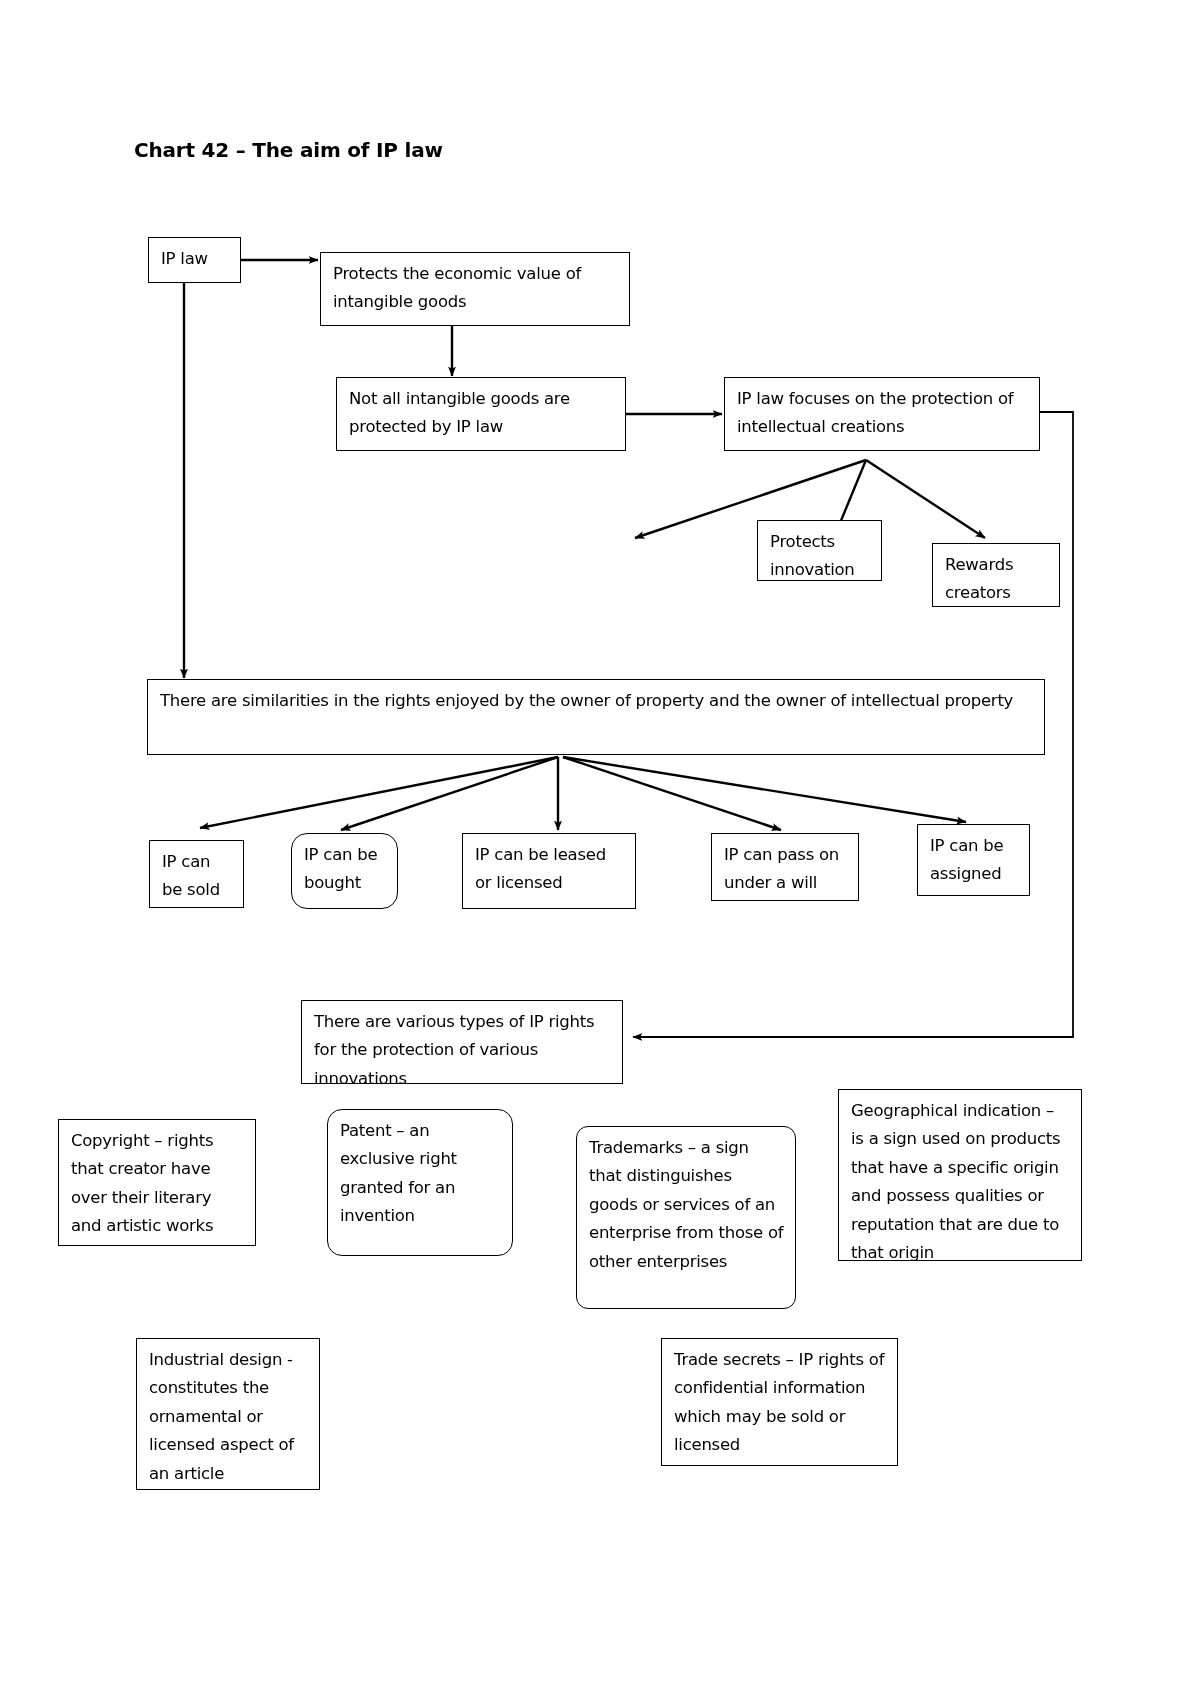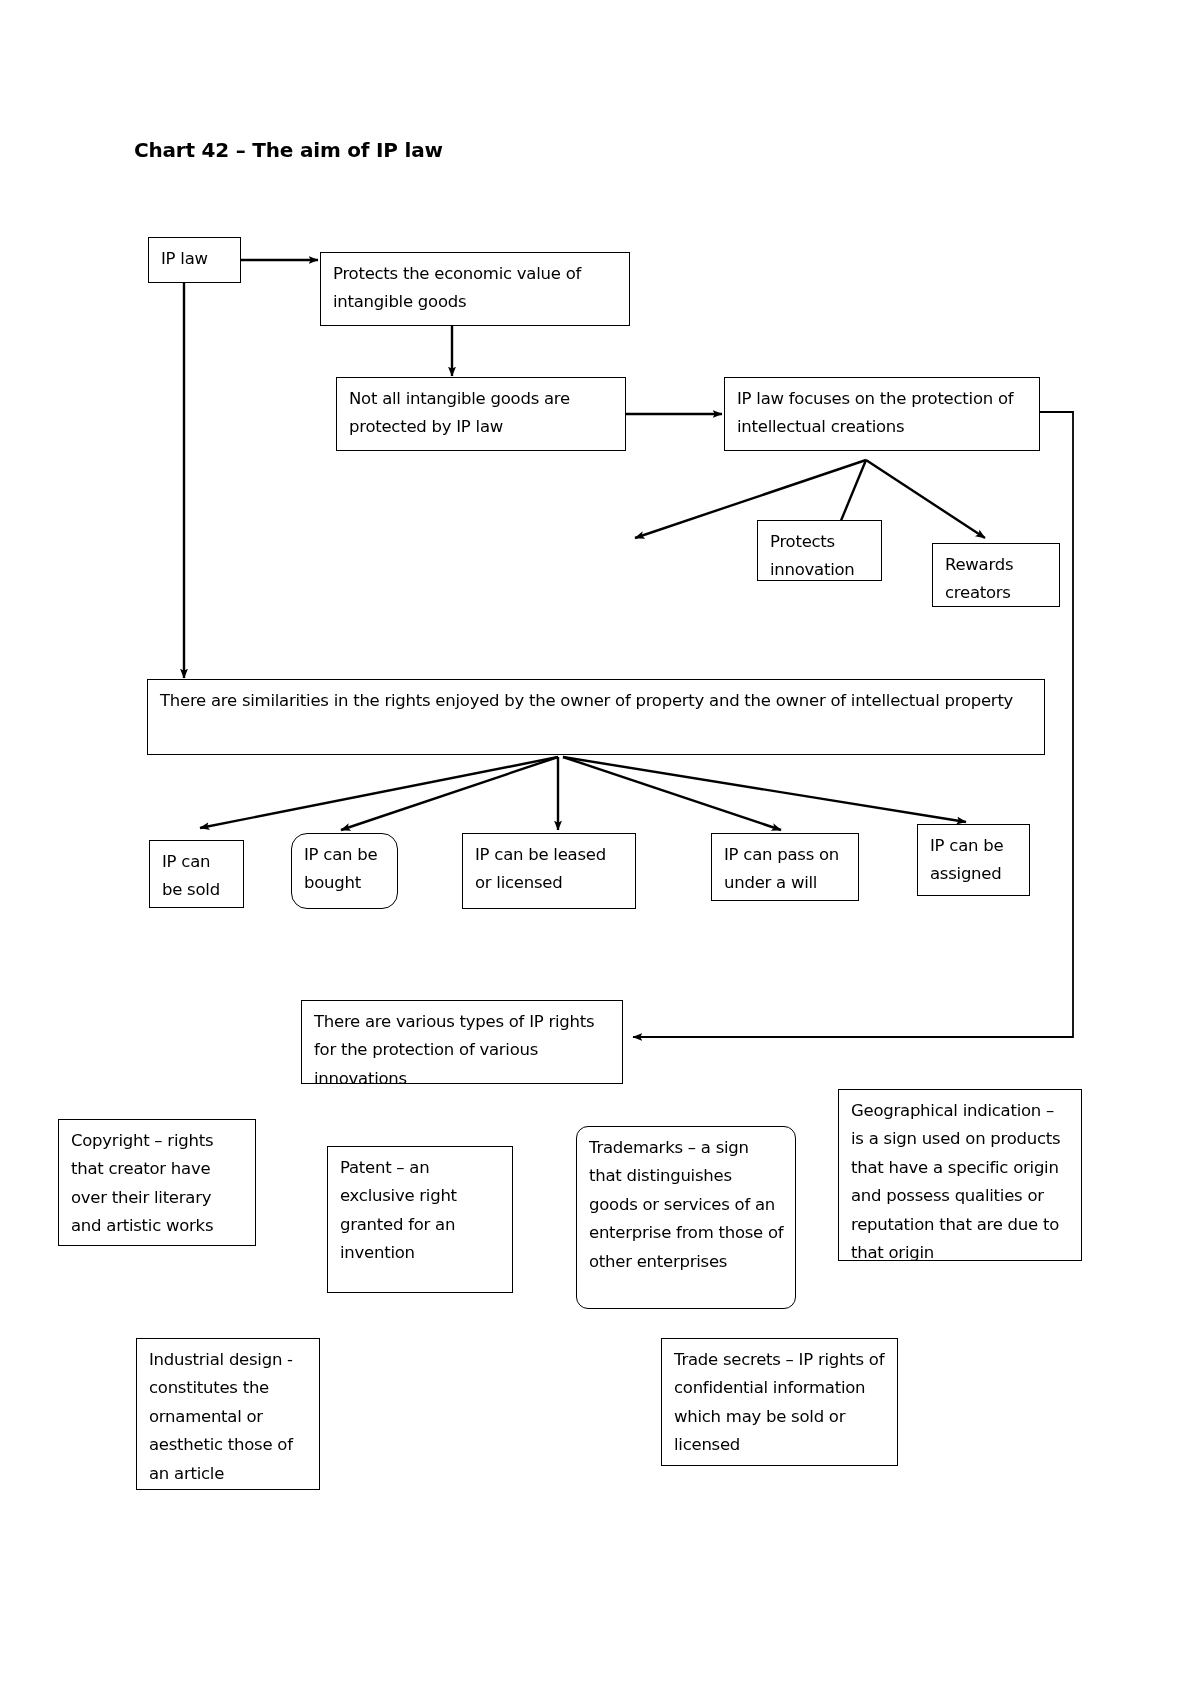--- a/index.html
+++ b/index.html
@@ -97,23 +97,23 @@
   <div class="box" style="left:462px; top:833px; width:174px; height:76px;">IP can be leased or licensed</div>
 
   <div class="box" style="left:711px; top:833px; width:148px; height:68px;">IP can pass on under a will</div>
 
   <div class="box" style="left:917px; top:824px; width:113px; height:72px;">IP can be assigned</div>
 
   <div class="box" style="left:301px; top:1000px; width:322px; height:84px;">There are various types of IP rights for the protection of various innovations</div>
 
   <div class="box" style="left:58px; top:1119px; width:198px; height:127px;">Copyright – rights that creator have over their literary and artistic works</div>
 
-  <div class="box" style="left:327px; top:1146px; width:186px; height:147px;">Patent – an exclusive right granted for an invention</div>
+  <div class="box" style="left:327px; top:1109px; width:186px; height:147px;border-radius:15px;">Patent – an exclusive right granted for an invention</div>
 
   <div class="box" style="left:576px; top:1126px; width:220px; height:183px;border-radius:12px;">Trademarks – a sign that distinguishes goods or services of an enterprise from those of other enterprises</div>
 
   <div class="box" style="left:838px; top:1089px; width:244px; height:172px;">Geographical indication – is a sign used on products that have a specific origin and possess qualities or reputation that are due to that origin</div>
 
-  <div class="box" style="left:136px; top:1338px; width:184px; height:152px;">Industrial design - constitutes the ornamental or aesthetic those of an article</div>
+  <div class="box" style="left:136px; top:1338px; width:184px; height:152px;">Industrial design - constitutes the ornamental or licensed aspect of an article</div>
 
   <div class="box" style="left:661px; top:1338px; width:237px; height:128px;">Trade secrets – IP rights of confidential information which may be sold or licensed</div>
 
 </div>
 
 </body></html>

